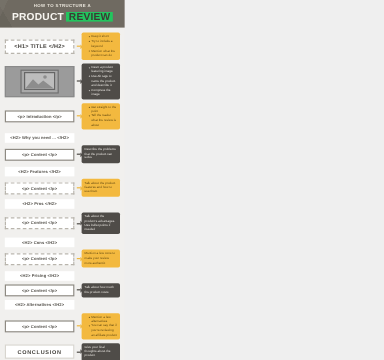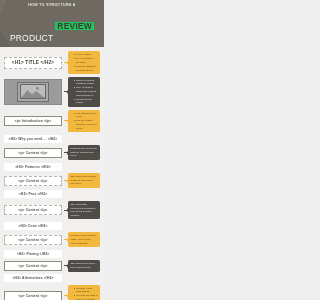--- a/index.html
+++ b/index.html
@@ -36,22 +36,22 @@
     font-size:3.6px;font-weight:700;letter-spacing:.35px;
     color:#e9e5db;text-transform:uppercase;
     margin:0 0 2px 0;line-height:1;
   }
   .title-row{
     position:relative;
     display:flex;justify-content:center;align-items:center;gap:2px;
     line-height:1;
   }
   .title-a{
-    font-size:8.5px;font-weight:400;letter-spacing:.2px;
-    color:#f7f5f0;text-transform:uppercase;margin-top:24px;
+    font-size:8.5px;font-weight:700;letter-spacing:.2px;
+    color:#f7f5f0;text-transform:uppercase;
   }
   .title-b{
     font-size:8.5px;font-weight:700;letter-spacing:.2px;
     color:#3d3a35;text-transform:uppercase;
     background:#22c55e;padding:0 2px;
   }
 
   
   .flow{
     flex:1 1 auto;

